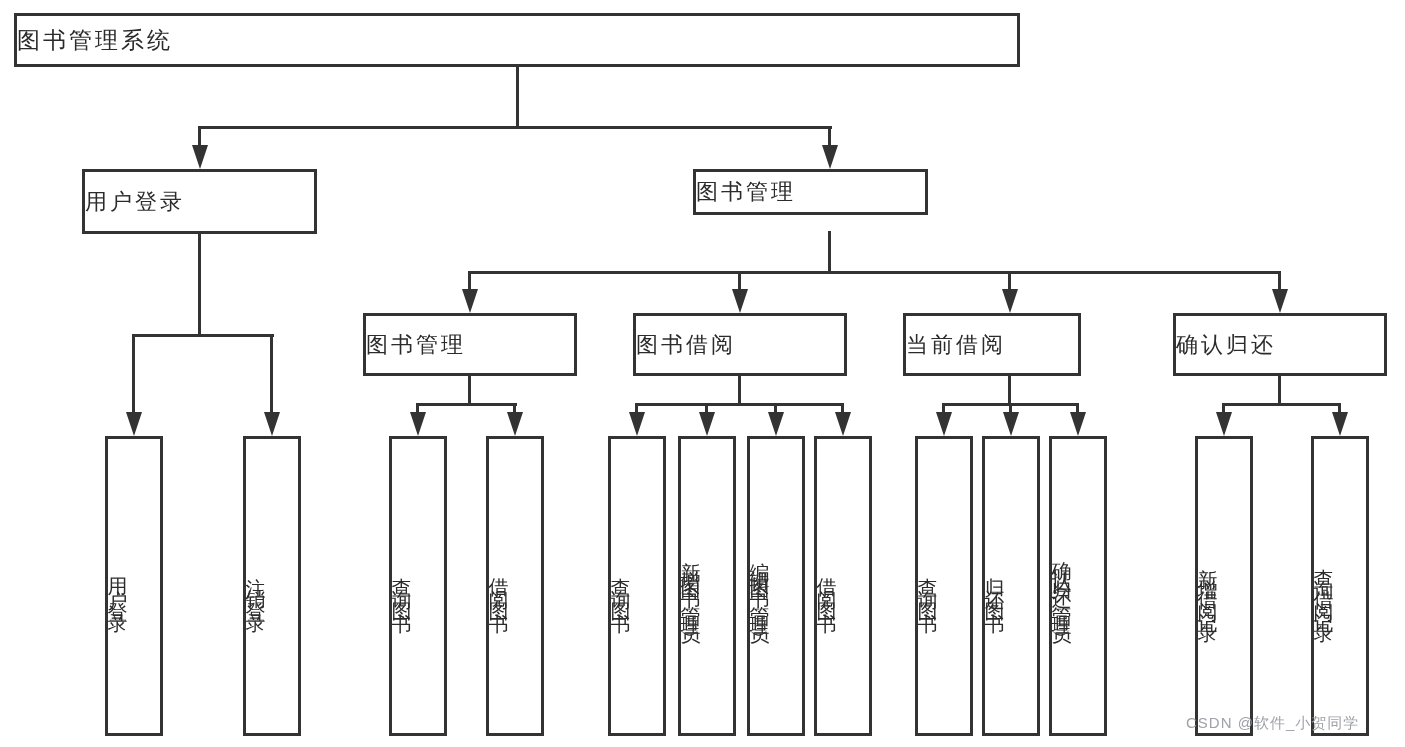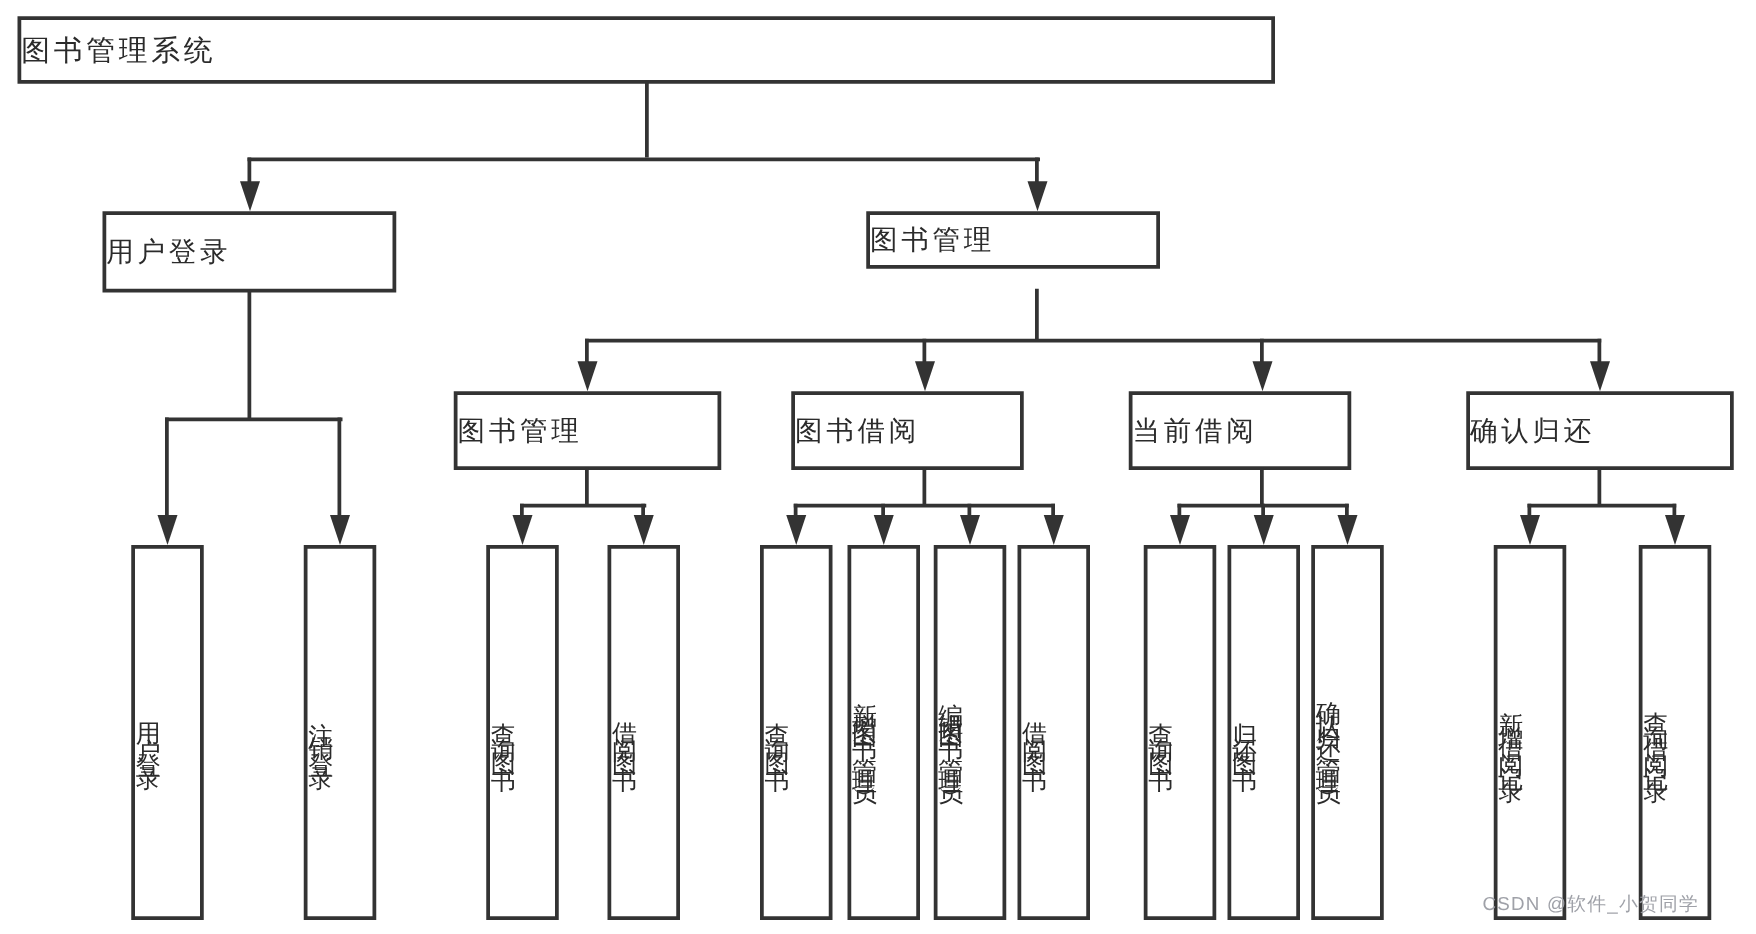--- a/index.html
+++ b/index.html
@@ -69,21 +69,21 @@
   <div class="vl" style="left:738px;top:271px;height:22px;"></div>
   <div class="ah" style="left:732px;top:289px;"></div>
   <div class="vl" style="left:1008px;top:271px;height:22px;"></div>
   <div class="ah" style="left:1002px;top:289px;"></div>
   <div class="vl" style="left:1278px;top:271px;height:22px;"></div>
   <div class="ah" style="left:1272px;top:289px;"></div>
 
   <div class="box box-h" style="left:363px;top:313px;width:214px;height:63px;">
     <span>图书管理</span>
   </div>
-  <div class="box box-h" style="left:633px;top:313px;width:186px;height:63px;">
+  <div class="box box-h" style="left:633px;top:313px;width:214px;height:63px;">
     <span>图书借阅</span>
   </div>
   <div class="box box-h" style="left:903px;top:313px;width:178px;height:63px;">
     <span>当前借阅</span>
   </div>
   <div class="box box-h" style="left:1173px;top:313px;width:214px;height:63px;">
     <span>确认归还</span>
   </div>
 
   <div class="vl" style="left:468px;top:374px;height:31px;"></div>

